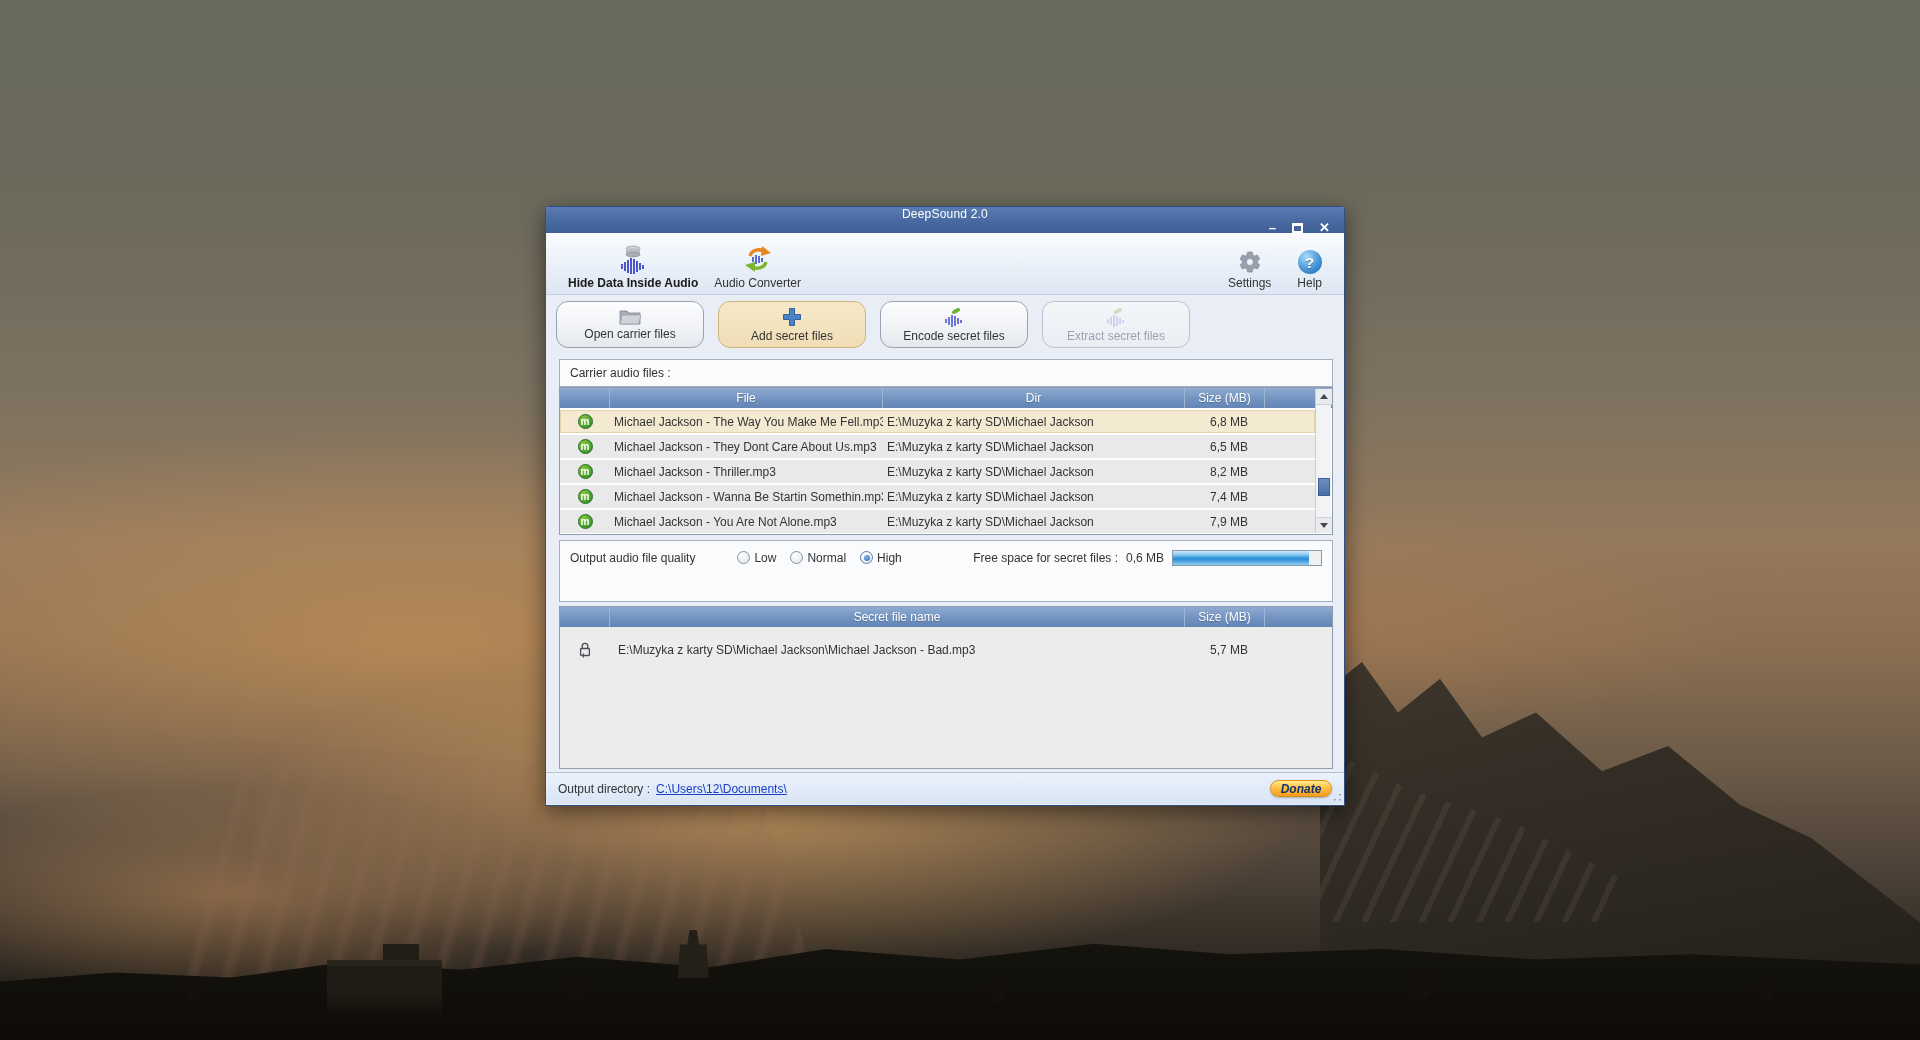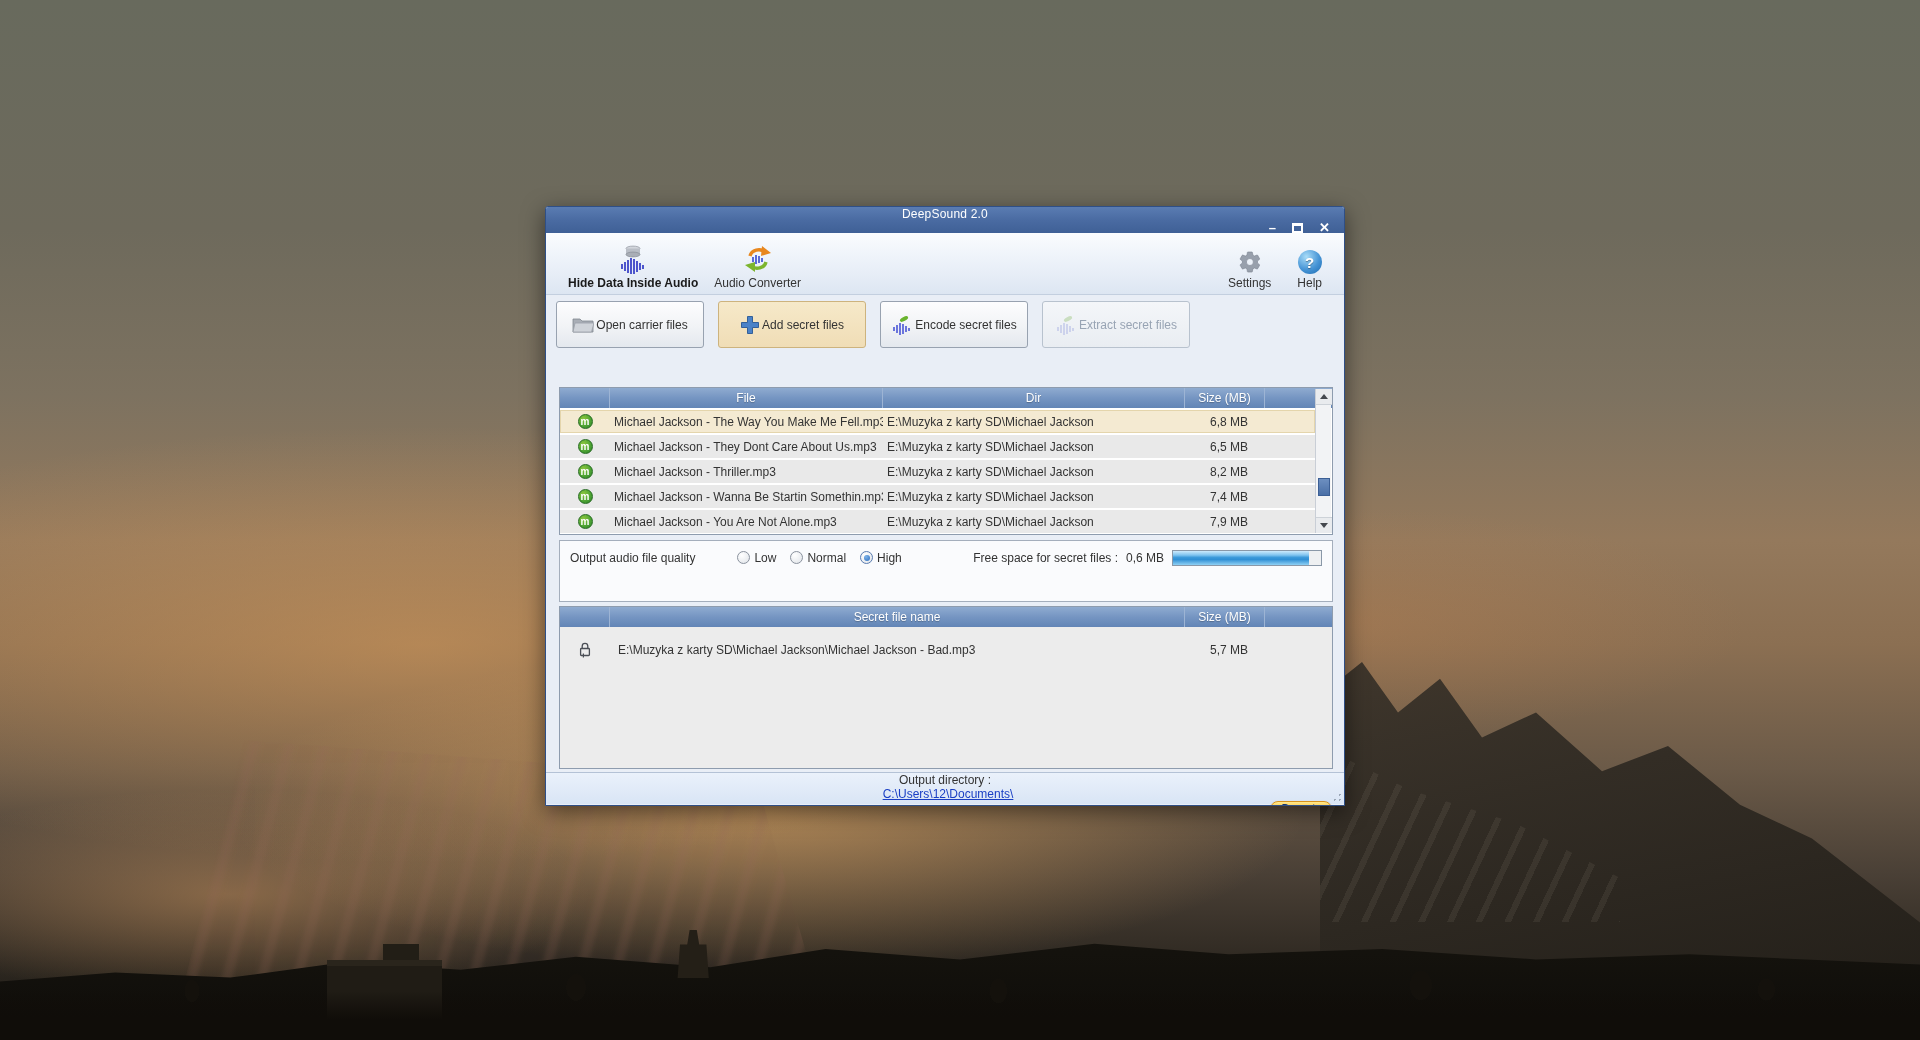--- a/index.html
+++ b/index.html
@@ -68,23 +68,23 @@
   .tool-right { margin-left:auto; display:flex; gap:10px; }
   .help-circle { width:24px; height:24px; border-radius:50%;
     background:radial-gradient(circle at 35% 28%, #a8dcf8, #4795d6 55%, #1b6ab0);
     color:#fff; font-weight:bold; font-size:15px; display:flex; align-items:center; justify-content:center;
     text-shadow:0 1px 1px rgba(0,0,0,.35); }
 
   .content { position:relative; height:calc(100% - 89px); }
 
   
   .actions { position:absolute; left:10px; top:6px; display:flex; gap:14px; }
-  .abtn { width:148px; height:47px; border:1px solid #98a2b0; border-radius:3px;
+  .abtn { width:148px; height:47px; border:1px solid #98a2b0; border-radius:12px;
     background:linear-gradient(180deg,#fdfdfe 0%, #f1f3f6 55%, #e4e8ee 100%);
-    display:flex; flex-direction:row; align-items:center; justify-content:center; gap:2px; cursor:pointer; }
+    display:flex; flex-direction:column; align-items:center; justify-content:center; gap:2px; cursor:pointer; }
   .abtn.active { background:linear-gradient(180deg,#f6e9c9 0%, #f0ddb6 100%); border-color:#cdb37e; }
   .abtn.disabled { color:#98a4b4; border-color:#b8c2ce; background:linear-gradient(180deg,#f4f6f9,#e9edf2); cursor:default; }
   .abtn .albl { font-size:12px; }
 
   
   .gbox { position:absolute; left:13px; width:774px; background:#fafbfd;
     border:1px solid #a4aebc; }
   .carrier-label-box { top:64px; height:28px; display:flex; align-items:center; padding:0 10px; }
 
   
@@ -144,21 +144,21 @@
 
   
   .secret-table { top:311px; height:163px; background:#ececec; }
   .scol-name { width:575px; flex:none; }
   .cell.c-name { width:575px; flex:none; padding-left:8px; }
   .secret-row { height:23px; margin-top:11px; background:#ececec; display:flex; align-items:center; }
 
   
   .footer { position:absolute; left:0; right:0; bottom:0; height:32px;
     background:linear-gradient(180deg,#eaf1fb 0%, #d9e5f5 100%); border-top:1px solid #b4c2d6;
-    display:flex; align-items:center; padding:0 12px;flex-direction:column; }
+    display:flex; align-items:center; padding:0 12px; }
   .outdir-link { color:#1a3fc4; text-decoration:underline; margin-left:6px; cursor:pointer; }
   .donate { margin-left:auto; width:62px; height:17px; border-radius:9px;
     background:linear-gradient(180deg,#ffe98c 0%, #ffc445 45%, #f79b1e 100%);
     border:1px solid #d8921c; color:#14356e; font-weight:bold; font-style:italic; font-size:12px;
     display:flex; align-items:center; justify-content:center; cursor:pointer;
     box-shadow:0 1px 2px rgba(0,0,0,.25); }
   .grip { position:absolute; right:2px; bottom:2px; width:12px; height:12px;
     background:radial-gradient(2px 2px at 80% 80%, #9aa6b6 50%, transparent 52%),
                radial-gradient(2px 2px at 80% 40%, #9aa6b6 50%, transparent 52%),
                radial-gradient(2px 2px at 40% 80%, #9aa6b6 50%, transparent 52%); }
@@ -290,20 +290,23 @@
               <rect x="11" y="9" width="2" height="10"></rect>
               <rect x="14" y="11" width="2" height="6"></rect>
               <rect x="17" y="13" width="2" height="3"></rect>
             </g>
           </svg>
         </span>
         <span class="albl">Extract secret files</span>
       </div>
     </div>
 
+    <div class="gbox carrier-label-box">
+      <span>Carrier audio files :</span>
+    </div>
 
     <div class="table carrier-table">
       <div class="thead">
         <div class="th col-icon"></div>
         <div class="th col-file">File</div>
         <div class="th col-dir">Dir</div>
         <div class="th col-size">Size (MB)</div>
         <div class="th col-fill"></div>
       </div>
       <div class="rows">

